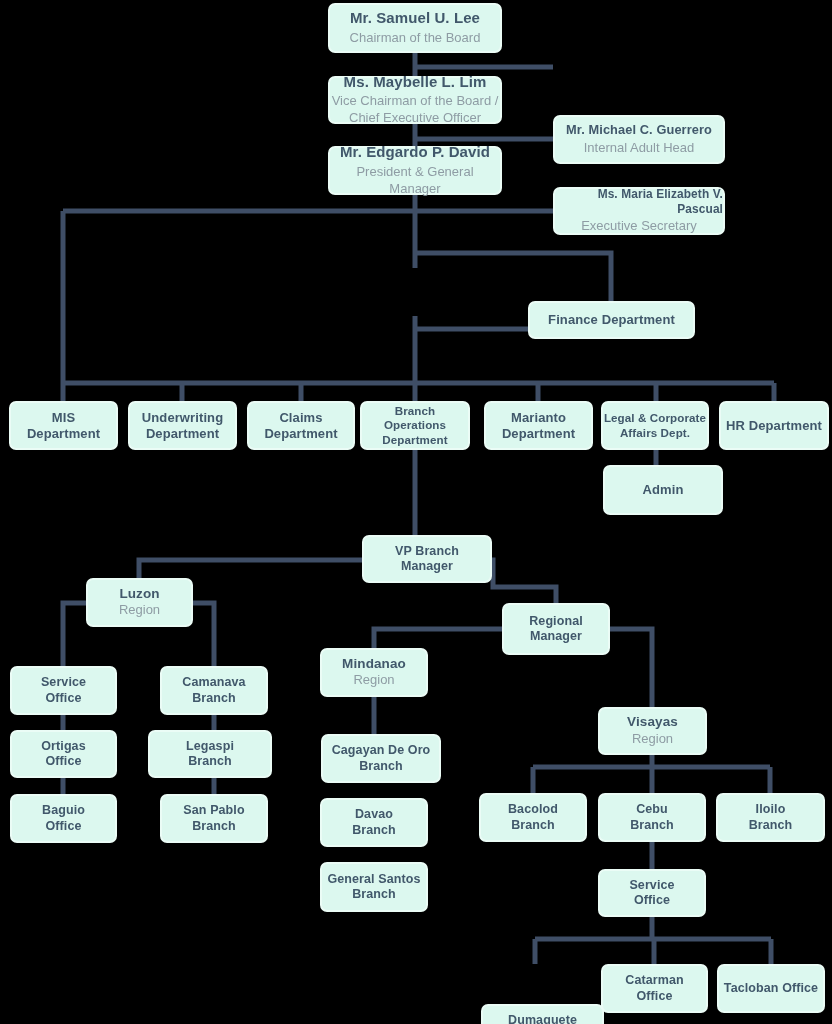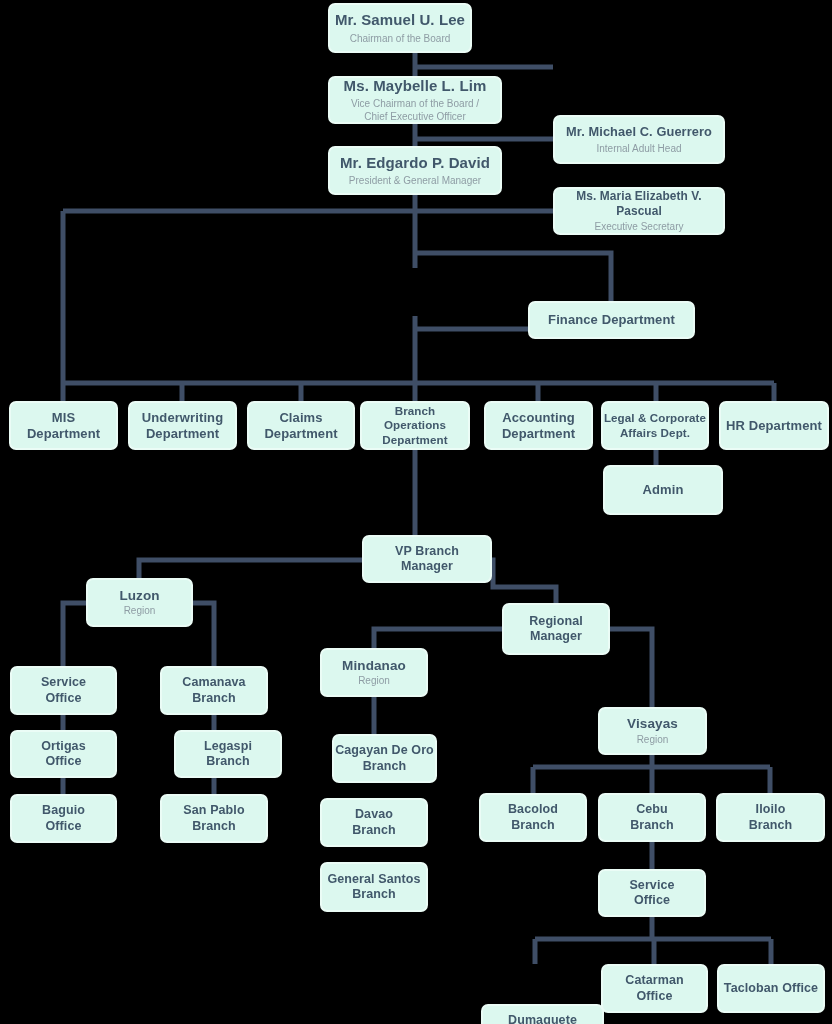--- a/index.html
+++ b/index.html
@@ -22,25 +22,25 @@
     border:2px solid var(--box_border);
     border-radius:7px;
     display:flex;flex-direction:column;align-items:center;justify-content:center;
     text-align:center;
   }
   .title{
     color:var(--title_text);font-weight:bold;white-space:pre-line;
     line-height:1.22;letter-spacing:.1px;
   }
   .subtitle{
-    color:var(--subtitle_text);white-space:pre-line;font-size:10px;line-height:1.3;margin-top:2px;text-align:center;
+    color:var(--subtitle_text);white-space:pre-line;font-size:13px;line-height:1.3;margin-top:2px;text-align:center;
   }
   .person .title{font-size:15px;}
   .side .title{font-size:12.8px;}
-  .side.t-sm .title{font-size:11.9px;}
+  .side.t-sm .title{font-size:11.9px;text-align:right;}
   .dept .title{font-size:13px;}
   .dept.sm .title{font-size:11.6px;}
   .lbl .title{font-size:12.5px;}
   .region .title{font-size:13.5px;}
   .region .subtitle{margin-top:0;}
 </style>
 </head>
 <body>
 
 <div class="canvas">
@@ -82,21 +82,21 @@
       M652 767 V793
       M770 767 V793
       M652 842 V869
       M652 917 V939
       M535 939 H771
       M535 939 V964
       M654 939 V964
       M771 939 V964"></path>
   </svg>
 
-  <div class="node person" style="left:328px;top:3px;width:144px;height:50px">
+  <div class="node person" style="left:328px;top:3px;width:174px;height:50px">
     <div class="title">Mr. Samuel U. Lee</div>
     <div class="subtitle">Chairman of the Board</div>
   </div>
 
 
   <div class="node person" style="left:328px;top:76px;width:174px;height:48px">
     <div class="title">Ms. Maybelle L. Lim</div>
     <div class="subtitle">Vice Chairman of the Board /
 Chief Executive Officer</div>
   </div>
@@ -131,21 +131,21 @@
   </div>
   <div class="node dept" style="left:247px;top:401px;width:108px;height:49px">
     <div class="title">Claims
 Department</div>
   </div>
   <div class="node dept sm" style="left:360px;top:401px;width:110px;height:49px">
     <div class="title">Branch Operations
 Department</div>
   </div>
   <div class="node dept" style="left:484px;top:401px;width:109px;height:49px">
-    <div class="title">Accounting
+    <div class="title">Marianto
 Department</div>
   </div>
   <div class="node dept sm" style="left:601px;top:401px;width:108px;height:49px">
     <div class="title">Legal &amp; Corporate
 Affairs Dept.</div>
   </div>
   <div class="node dept" style="left:719px;top:401px;width:110px;height:49px">
     <div class="title">HR Department</div>
   </div>
 
@@ -183,34 +183,34 @@
 Office</div>
   </div>
   <div class="node lbl" style="left:160px;top:666px;width:108px;height:49px">
     <div class="title">Camanava
 Branch</div>
   </div>
   <div class="node lbl" style="left:10px;top:730px;width:107px;height:48px">
     <div class="title">Ortigas
 Office</div>
   </div>
-  <div class="node lbl" style="left:174px;top:730px;width:108px;height:48px">
+  <div class="node lbl" style="left:148px;top:730px;width:124px;height:48px">
     <div class="title">Legaspi
 Branch</div>
   </div>
   <div class="node lbl" style="left:10px;top:794px;width:107px;height:49px">
     <div class="title">Baguio
 Office</div>
   </div>
   <div class="node lbl" style="left:160px;top:794px;width:108px;height:49px">
     <div class="title">San Pablo
 Branch</div>
   </div>
 
-  <div class="node lbl" style="left:332px;top:734px;width:105px;height:49px">
+  <div class="node lbl" style="left:321px;top:734px;width:120px;height:49px">
     <div class="title">Cagayan De Oro
 Branch</div>
   </div>
   <div class="node lbl" style="left:320px;top:798px;width:108px;height:49px">
     <div class="title">Davao
 Branch</div>
   </div>
   <div class="node lbl" style="left:320px;top:862px;width:108px;height:50px">
     <div class="title">General Santos
 Branch</div>

